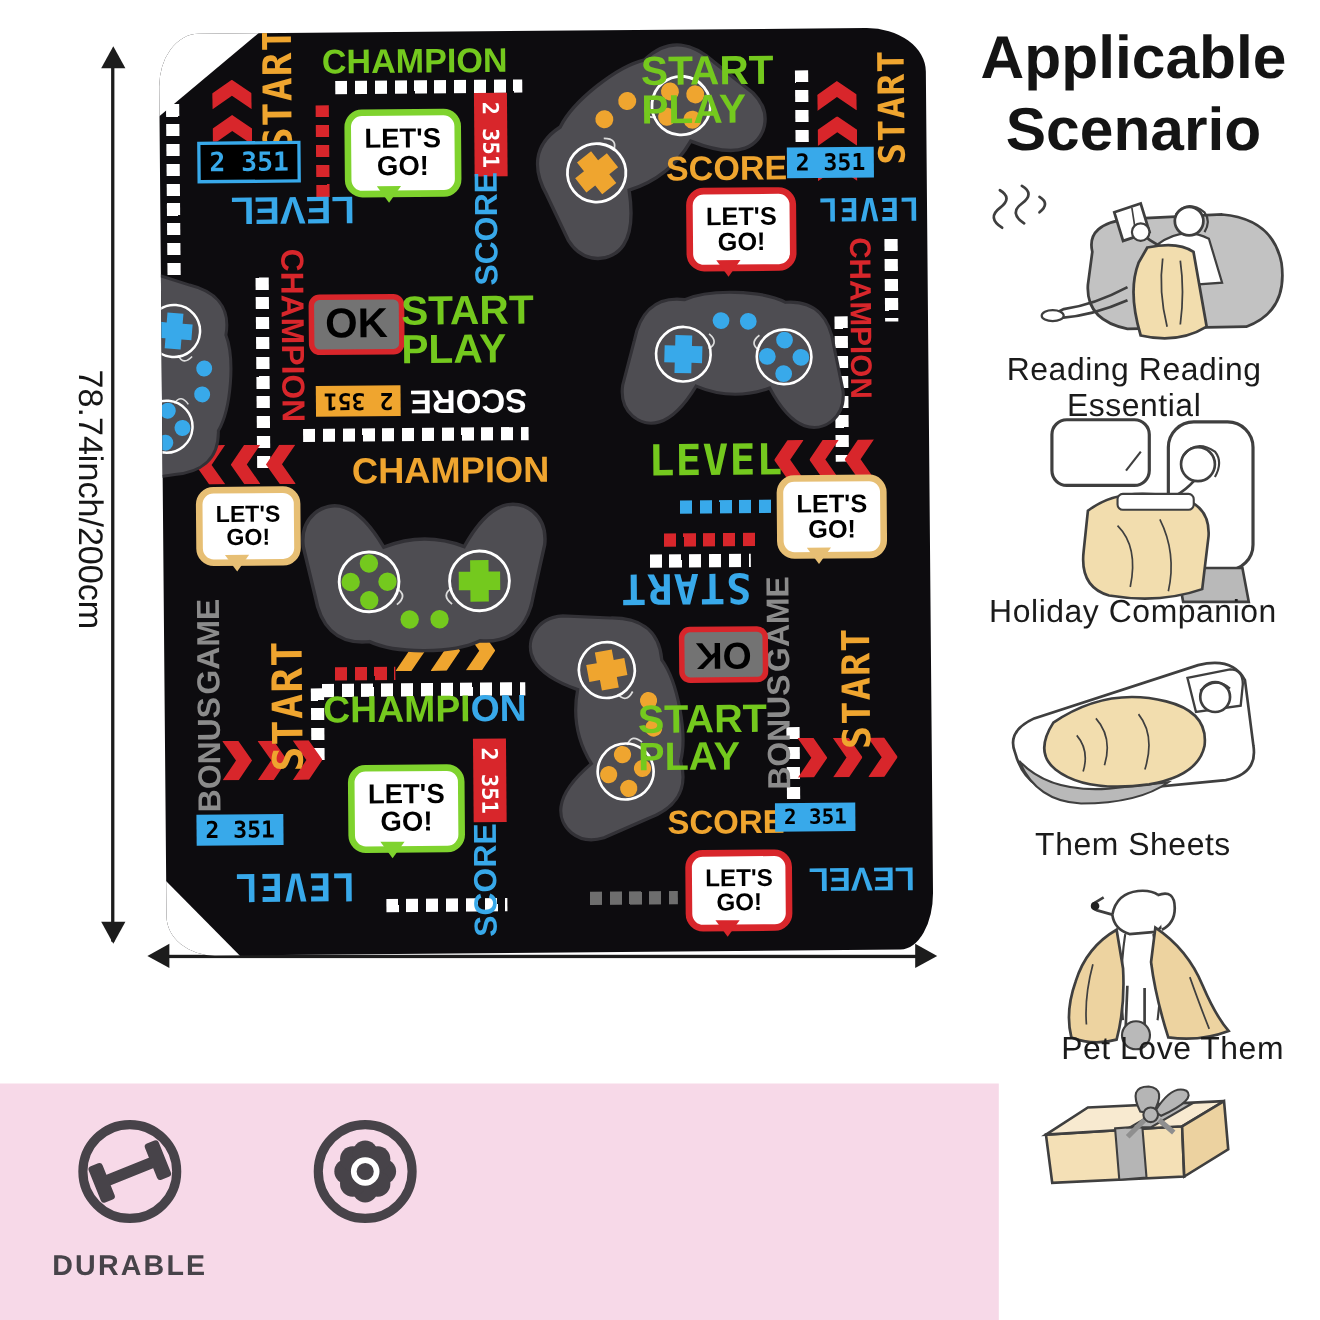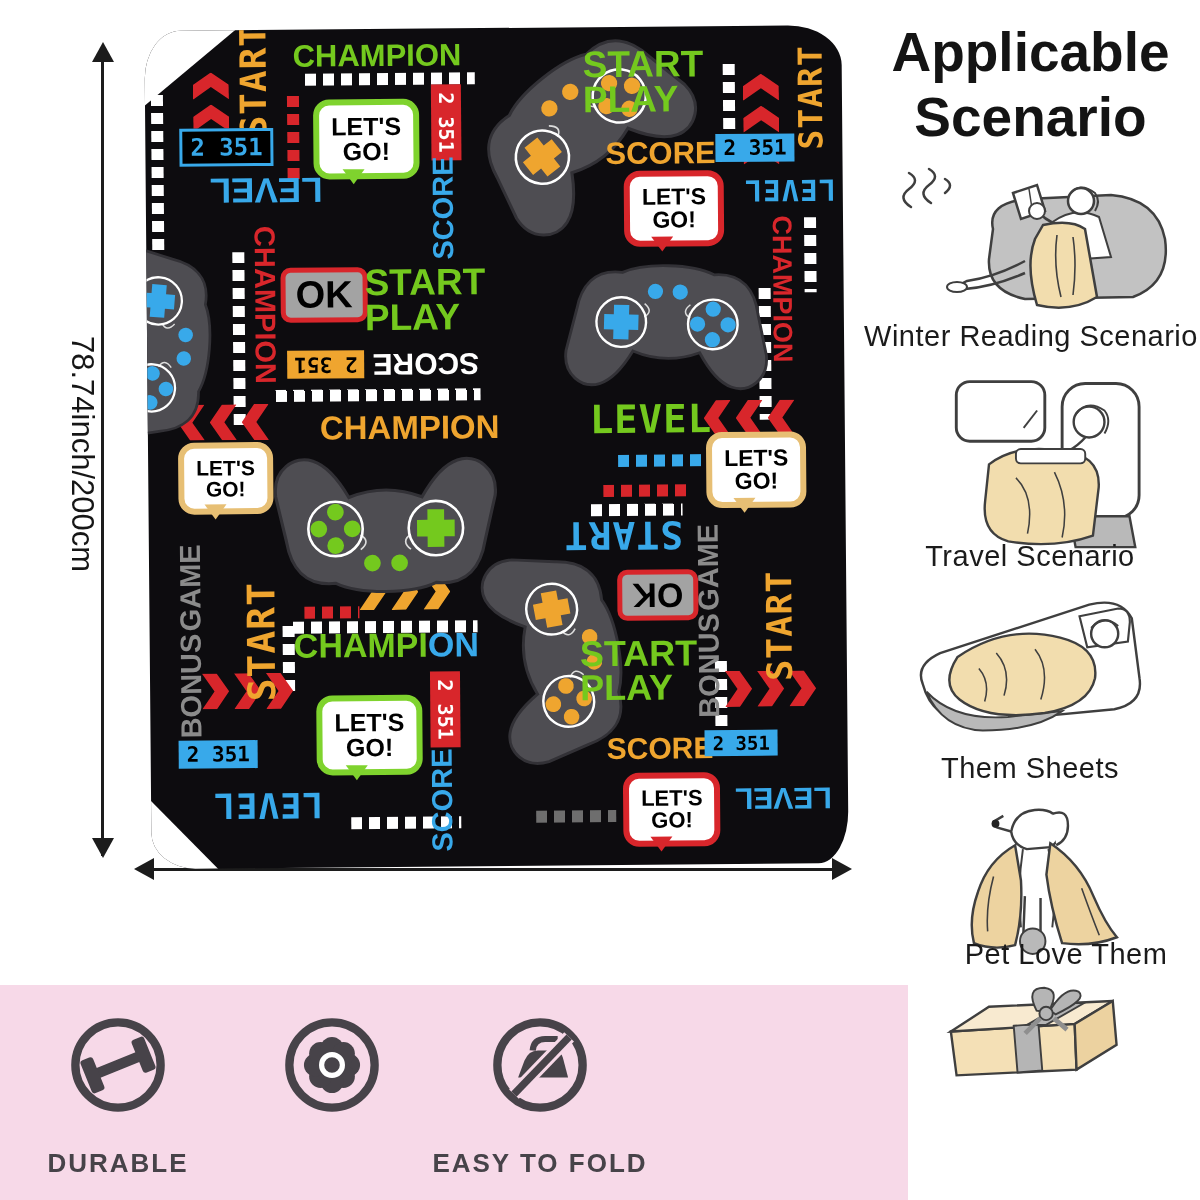--- a/index.html
+++ b/index.html
@@ -33,21 +33,21 @@
   .nb-outline{border:3px solid var(--blue);color:var(--blue);background:#000;}
   .nb-fill{background:var(--blue);color:#000;}
   .nb-redv{background:var(--red);color:#fff;writing-mode:vertical-rl;padding:8px 3px;font-size:20px;}
   .bubble{position:absolute;background:#fff;color:#000;font-weight:800;text-align:center;border-radius:16px;
           padding:9px 12px;border:6px solid;line-height:1;}
   .bubble span{white-space:pre-line;}
   .bubble::after{content:"";position:absolute;bottom:-22px;left:24%;border:11px solid transparent;border-top-width:15px;}
   .bb-green{border-color:#7fd32e;} .bb-green::after{border-top-color:#7fd32e;}
   .bb-red{border-color:#d8262b;} .bb-red::after{border-top-color:#d8262b;}
   .bb-tan{border-color:#e7bf74;} .bb-tan::after{border-top-color:#e7bf74;}
-  .okbox{position:absolute;background:#a3a3a3;border:5px solid var(--red);border-radius:10px;color:#000;
+  .okbox{position:absolute;background:#737373;border:5px solid var(--red);border-radius:10px;color:#000;
          font-weight:800;padding:1px 10px;}
   .scorebox{position:absolute;display:flex;gap:8px;align-items:center;transform:rotate(180deg);font-weight:800;}
   .scorebox .sc{color:#fff;font-size:30px;}
   .scorebox .badge{background:var(--orange);color:#000;font-family:"DejaVu Sans Mono",monospace;font-size:21px;padding:2px 7px;font-weight:bold;}
   .chev{position:absolute;display:flex;gap:5px;}
   .chev.col{flex-direction:column;}
   .chev i{display:block;}
   .cv-red i{background:var(--red);} .cv-orange i{background:var(--orange);}
   .c-up i{clip-path:polygon(50% 0,100% 46%,100% 100%,50% 54%,0 100%,0 46%);width:36px;height:27px;}
   .c-left i{clip-path:polygon(0 50%,46% 0,100% 0,54% 50%,100% 100%,46% 100%);width:27px;height:36px;}
@@ -58,21 +58,21 @@
   .ctrl{position:absolute;}
   
   .sc-title{position:absolute;left:858px;top:20px;width:345px;text-align:center;font-size:55px;font-weight:700;
             line-height:1.18;color:#141414;white-space:pre-line;}
   .sc-item{position:absolute;}
   .sc-cap{position:absolute;text-align:center;font-size:29px;color:#1b1b1b;letter-spacing:.5px;}
   
   .strip{position:absolute;left:0;top:985px;width:908px;height:215px;background:#f7d9e8;}
   .feat{position:absolute;width:220px;text-align:center;}
   .feat svg{display:block;margin:0 auto;}
-  .feat-label{margin-top:31px;font-size:26px;font-weight:600;color:#474349;letter-spacing:2px;white-space:nowrap;}
+  .feat-label{margin-top:18px;font-size:26px;font-weight:600;color:#474349;letter-spacing:2px;white-space:nowrap;}
 </style>
 </head>
 <body>
 
 <svg width="0" height="0" style="position:absolute">
   <defs>
     <symbol id="gamepad" viewBox="0 0 220 150">
       <path d="M62 20 C85 9 135 9 158 20 C188 17 201 36 205 60 L215 103 C218 129 197 143 179 137 C164 132 153 116 145 102 C122 111 98 111 75 102 C67 116 56 132 41 137 C23 143 2 129 5 103 L15 60 C19 36 32 17 62 20 Z" fill="#4e4d52" stroke="#323136" stroke-width="3"></path>
       <circle cx="97" cy="39" r="8" fill="var(--acc)"></circle>
       <circle cx="123" cy="39" r="8" fill="var(--acc)"></circle>
@@ -245,37 +245,37 @@
       <path d="M138 28 L162 20 L170 46 L146 54 Z" fill="#fff" stroke="#3f3f3f" stroke-width="2.5"></path>
       <path d="M154 24 L158 50" stroke="#3f3f3f" stroke-width="1.5"></path>
       <path d="M196 64 Q176 60 164 48" stroke="#3f3f3f" stroke-width="2.5" fill="none"></path>
       <circle cx="162" cy="46" r="8" fill="#fff" stroke="#3f3f3f" stroke-width="2"></circle>
       <path d="M150 96 Q120 112 92 116 L84 120 M150 108 Q118 122 90 124" stroke="#3f3f3f" stroke-width="2.5" fill="none"></path>
       <ellipse cx="82" cy="122" rx="10" ry="5" fill="#fff" stroke="#3f3f3f" stroke-width="2"></ellipse>
       <path d="M168 60 Q196 54 210 64 L222 132 Q196 148 162 140 Q150 100 160 74 Z" fill="#f2ddae" stroke="#3f3f3f" stroke-width="2.5"></path>
       <path d="M182 70 Q178 100 186 132 M198 72 Q202 100 198 130" stroke="#3f3f3f" stroke-width="1.6" fill="none"></path>
     </svg>
   </div>
-  <div class="sc-cap" style="left:862px;top:320px;width:338px">Winter Reading Scenario</div>
+  <div class="sc-cap" style="left:862px;top:320px;width:338px">Reading Reading Essential</div>
 
   <div class="sc-item" style="left:900px;top:372px">
     <svg width="280" height="178" viewBox="0 0 290 185">
       <rect x="58" y="10" width="92" height="62" rx="14" fill="#fff" stroke="#3f3f3f" stroke-width="3"></rect>
       <path d="M128 58 L142 40" stroke="#3f3f3f" stroke-width="2"></path>
       <rect x="168" y="12" width="80" height="140" rx="24" fill="#fff" stroke="#3f3f3f" stroke-width="3"></rect>
       <path d="M176 150 L238 150 L244 182 L182 182 Z" fill="#b9b9b9" stroke="#3f3f3f" stroke-width="2.5"></path>
       <circle cx="196" cy="52" r="16" fill="#fff" stroke="#3f3f3f" stroke-width="2.5"></circle>
       <path d="M182 44 Q194 28 212 40 Q220 50 212 64" fill="none" stroke="#3f3f3f" stroke-width="2"></path>
       <path d="M192 68 Q178 84 150 92" stroke="#3f3f3f" stroke-width="2.5" fill="none"></path>
       <path d="M92 96 Q120 74 168 82 Q208 86 206 120 L200 170 Q160 184 112 176 Q84 168 88 134 Z" fill="#f2ddae" stroke="#3f3f3f" stroke-width="2.5"></path>
       <rect x="120" y="80" width="72" height="15" rx="5" fill="#fff" stroke="#3f3f3f" stroke-width="2"></rect>
       <path d="M120 110 Q140 130 132 168 M160 104 Q176 136 168 172" stroke="#3f3f3f" stroke-width="1.6" fill="none"></path>
     </svg>
   </div>
-  <div class="sc-cap" style="left:870px;top:540px;width:320px">Travel Scenario</div>
+  <div class="sc-cap" style="left:870px;top:540px;width:320px">Holiday Companion</div>
 
   <div class="sc-item" style="left:885px;top:595px">
     <svg width="300" height="150" viewBox="0 0 300 155">
       <path d="M34 92 Q26 72 52 60 L206 10 Q238 2 250 24 L258 86 Q262 112 232 118 L86 132 Q44 130 34 92 Z" fill="#fff" stroke="#3f3f3f" stroke-width="2.5"></path>
       <path d="M38 100 Q66 130 122 126 L178 120 Q150 140 96 140 Q54 138 38 100 Z" fill="#b9b9b9" stroke="#3f3f3f" stroke-width="2"></path>
       <path d="M196 22 L236 14 Q248 14 248 28 L246 48 L204 54 Z" fill="#fff" stroke="#3f3f3f" stroke-width="2.2"></path>
       <circle cx="222" cy="40" r="14" fill="#fff" stroke="#3f3f3f" stroke-width="2.5"></circle>
       <path d="M208 34 Q222 20 236 32" fill="none" stroke="#3f3f3f" stroke-width="2"></path>
       <path d="M70 64 Q120 30 176 44 Q216 54 212 86 Q206 114 160 122 Q100 130 72 108 Q52 92 70 64 Z" fill="#f2ddae" stroke="#3f3f3f" stroke-width="2.5"></path>
       <path d="M110 60 Q126 78 118 104 M150 56 Q166 76 156 108 M92 76 Q104 90 98 110" stroke="#3f3f3f" stroke-width="1.6" fill="none"></path>
@@ -337,26 +337,16 @@
           <circle cx="39" cy="61" r="11"></circle>
             <circle cx="34" cy="50" r="11"></circle>
             <circle cx="39" cy="39" r="11"></circle>
           <circle cx="50" cy="34" r="11"></circle>
             <circle cx="61" cy="39" r="11"></circle>
         </g>
         <circle cx="50" cy="50" r="10" fill="#474349" stroke="#fff" stroke-width="5"></circle>
       </svg>
     </div>
 
-    <div class="feat" style="left:430px;top:28px">
-      <svg width="104" height="104" viewBox="0 0 100 100">
-        <circle cx="50" cy="50" r="41" fill="none" stroke="#474349" stroke-width="8"></circle>
-        <path d="M29 62 H77 L72 43 Q70 36 62 36 H48 Q39 36 35 46 Z" fill="#474349"></path>
-        <path d="M43 36 Q44 25 55 25 H67" stroke="#474349" stroke-width="6" fill="none"></path>
-        <line x1="25" y1="78" x2="78" y2="23" stroke="#f7d9e8" stroke-width="13"></line>
-        <line x1="25" y1="78" x2="78" y2="23" stroke="#474349" stroke-width="7"></line>
-      </svg>
-      <div class="feat-label">EASY TO FOLD</div>
-    </div>
 
 
   </div>
 </div>
 
 </body></html>

